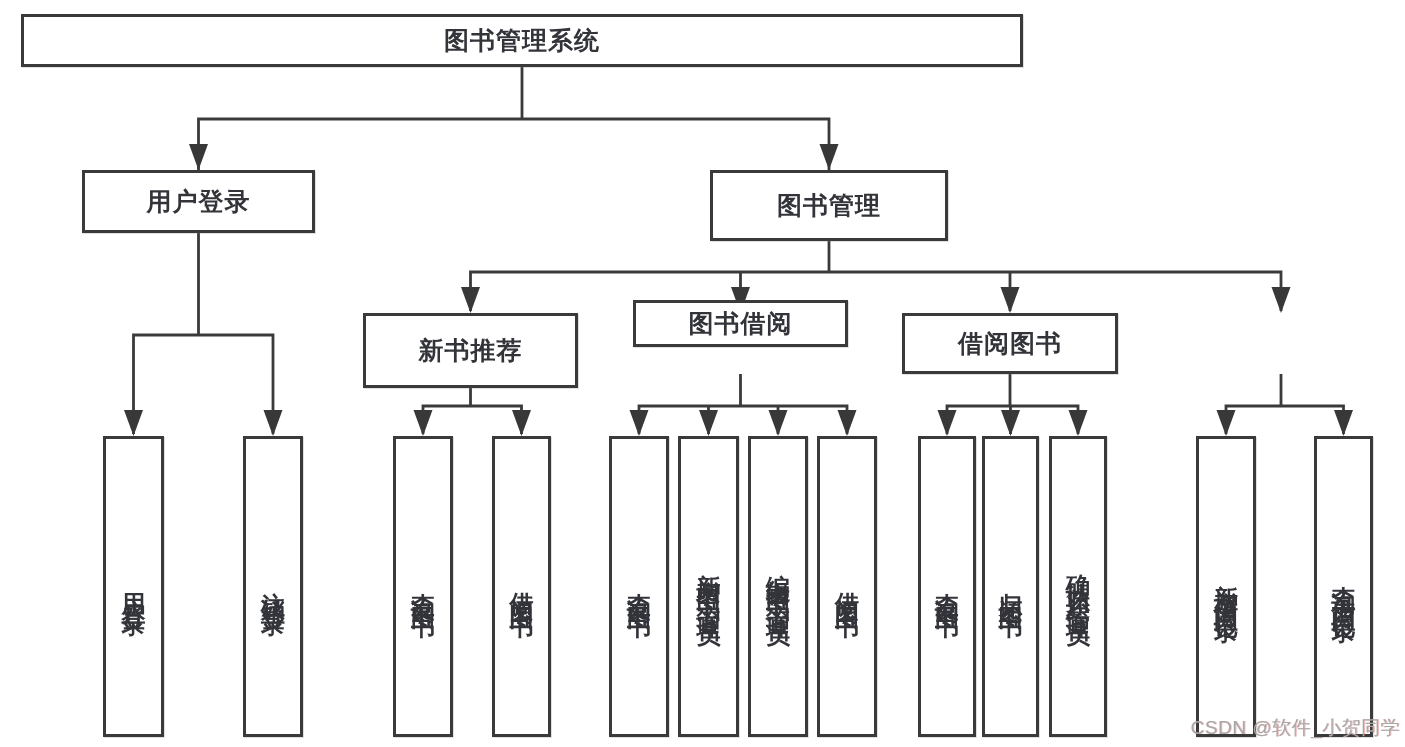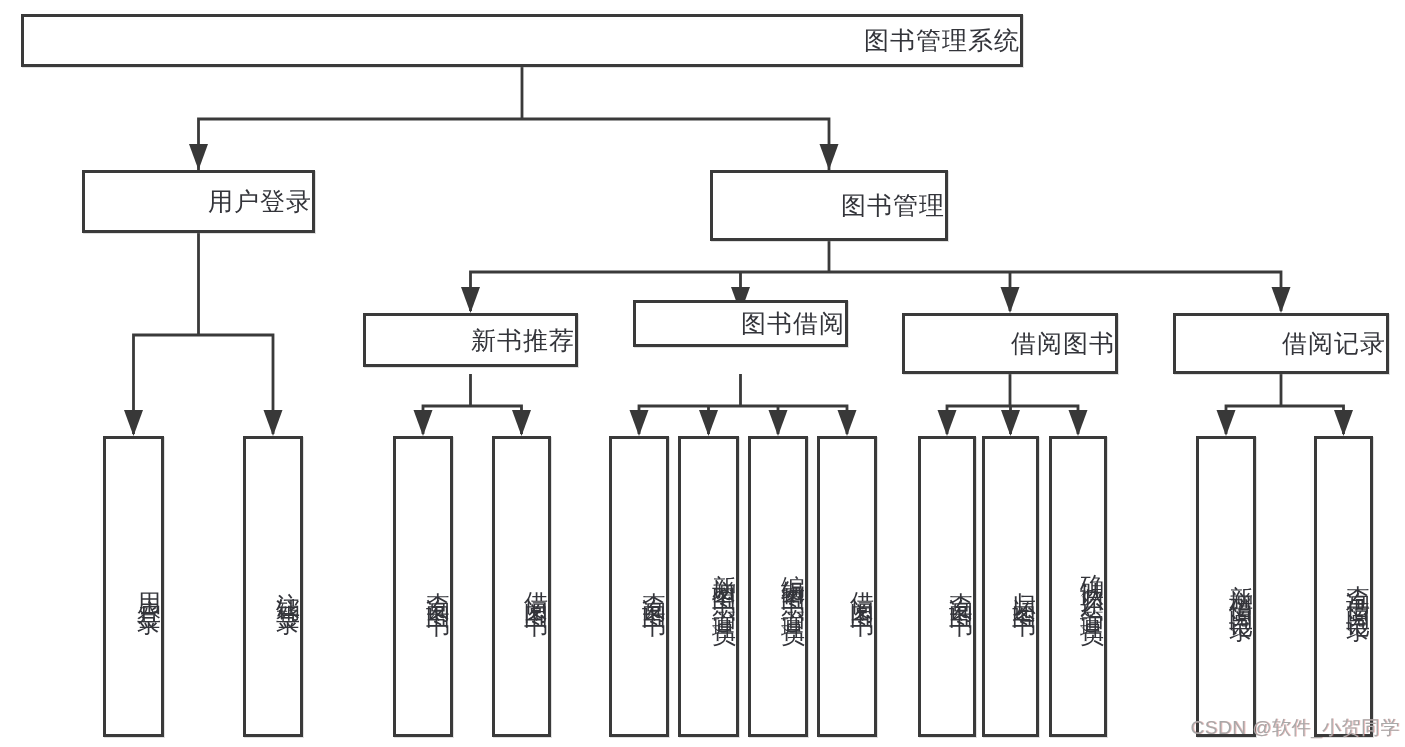--- a/index.html
+++ b/index.html
@@ -15,24 +15,25 @@
     background:var(--bg);
     font-family:"Liberation Sans", sans-serif;
     overflow:hidden;
   }
   #wires{position:absolute;left:0;top:0;z-index:1;}
   .node{
     position:absolute;
     box-sizing:border-box;
     border:3px solid var(--line);
     background:#fff;
-    display:flex;align-items:center;justify-content:flex-end;
+    display:flex;align-items:center;justify-content:center;
     color:var(--text);
     z-index:2;
     box-shadow:1px 1px 0 rgba(130,130,130,0.25);
+    font-weight:bold;
   }
   .node .lbl{
     font-size:25px;
     letter-spacing:1px;
     white-space:nowrap;
   }
   .leaf .lbl{
     writing-mode:vertical-rl;
     font-size:24px;
     letter-spacing:7px;
@@ -99,31 +100,28 @@
     <span class="lbl">图书管理系统</span>
   </div>
 
   <div class="node" style="left:82px;top:170px;width:233px;height:63px">
     <span class="lbl">用户登录</span>
   </div>
   <div class="node" style="left:710px;top:170px;width:238px;height:71px">
     <span class="lbl">图书管理</span>
   </div>
 
-  <div class="node" style="left:363px;top:313px;width:215px;height:54px">
+  <div class="node" style="left:363px;top:313px;width:215px;height:75px">
     <span class="lbl">新书推荐</span>
   </div>
   <div class="node" style="left:633px;top:300px;width:215px;height:47px">
     <span class="lbl">图书借阅</span>
   </div>
   <div class="node" style="left:902px;top:313px;width:216px;height:61px">
     <span class="lbl">借阅图书</span>
-  </div>
-  <div class="node" style="left:1173px;top:313px;width:216px;height:61px">
-    <span class="lbl">借阅记录</span>
   </div>
 
   <div class="node leaf" style="left:103px;top:436px;width:61px;height:301px">
     <span class="lbl">用户登录</span>
   </div>
   <div class="node leaf" style="left:243px;top:436px;width:60px;height:301px">
     <span class="lbl">注销登录</span>
   </div>
 
   <div class="node leaf" style="left:393px;top:436px;width:60px;height:301px">

